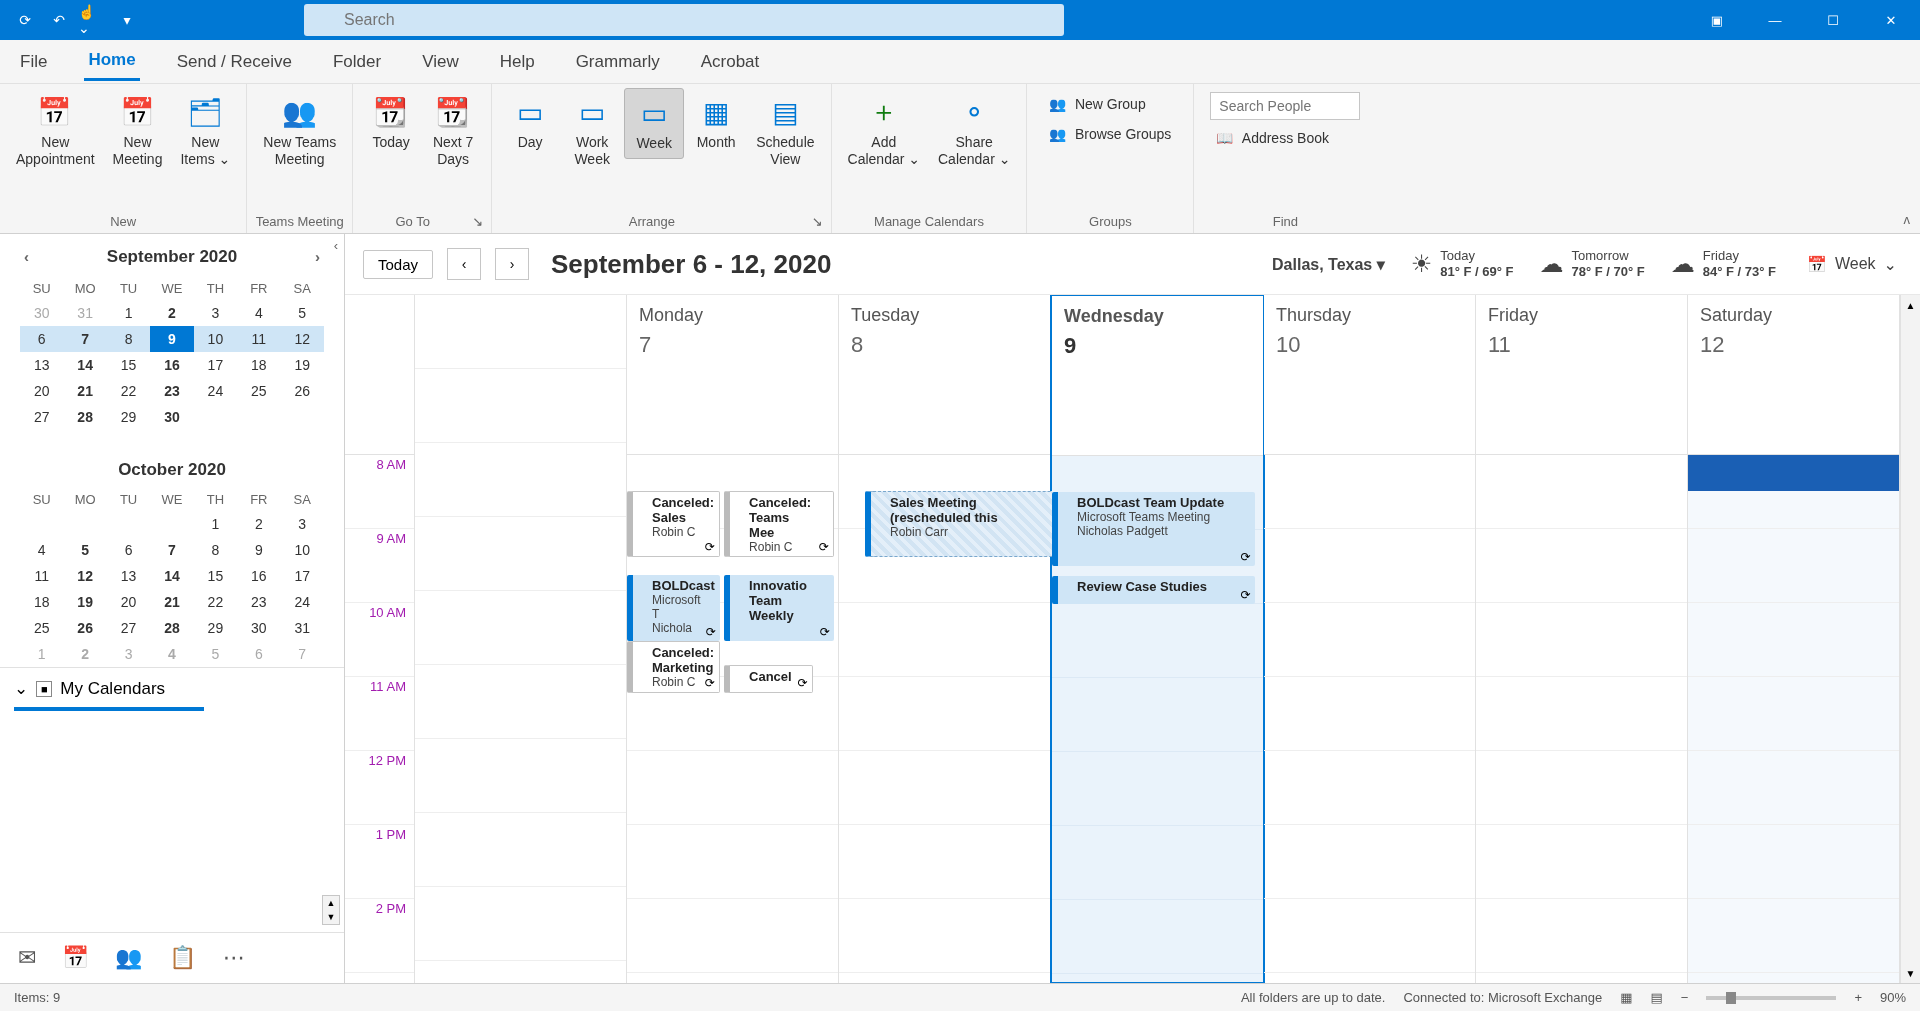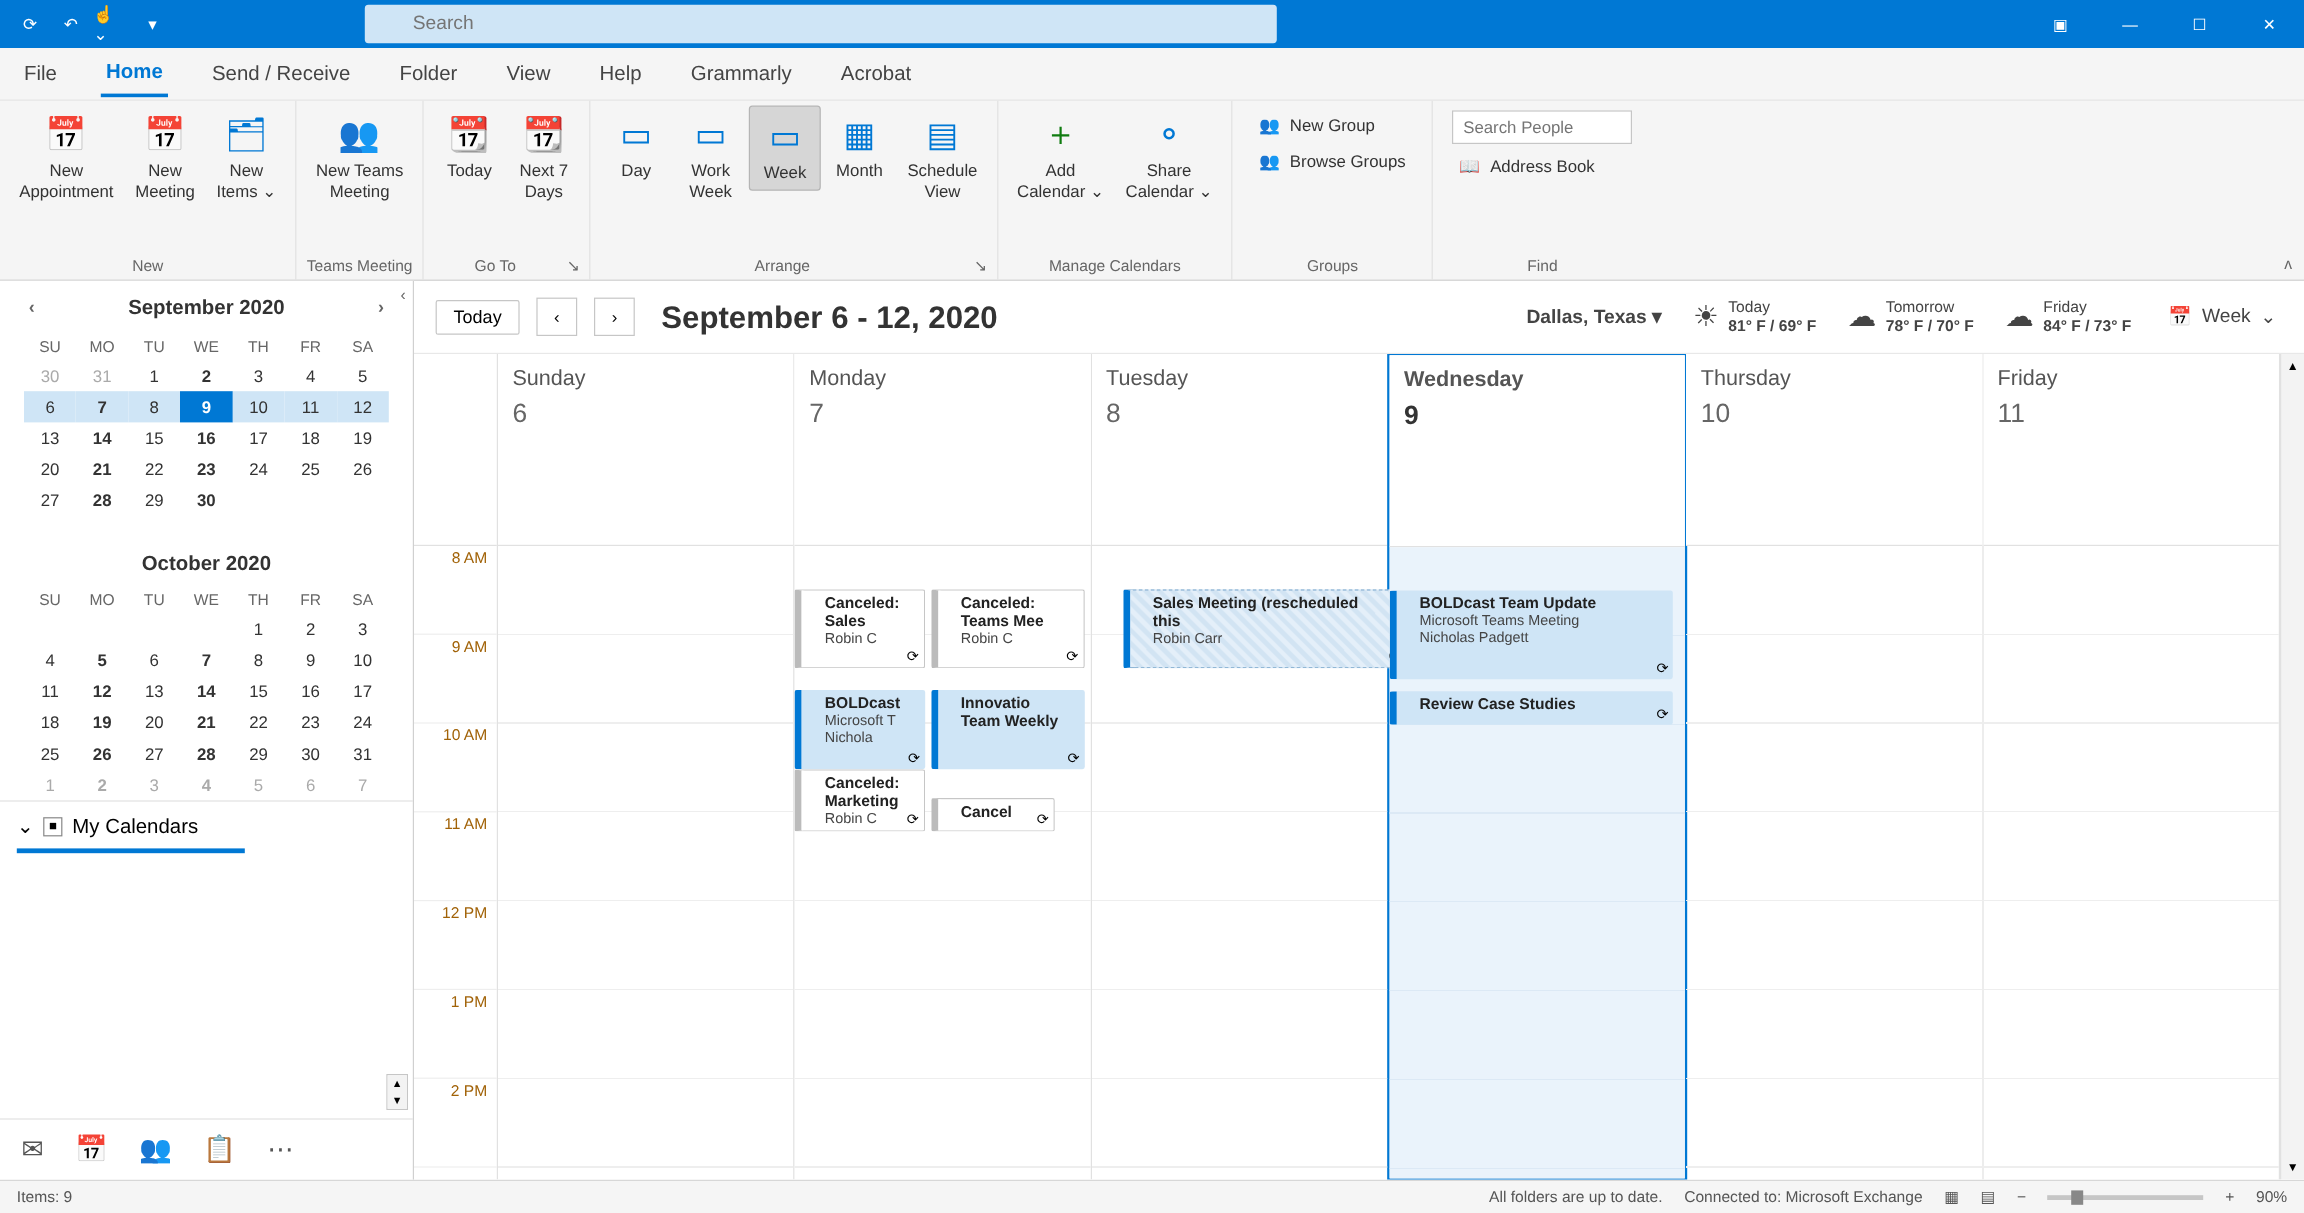--- a/index.html
+++ b/index.html
@@ -68,21 +68,21 @@
 .calheader .weather { margin-left: auto; display: flex; align-items: center; gap: 26px; font-size: 13px; color: #444;}
 .weather .loc {font-size: 16px; font-weight: 600;}
 .weather .wday { display: flex; align-items: center; gap: 8px; }
 .weather .wicon { font-size: 24px; }
 .weather .wtext { display: flex; flex-direction: column; line-height: 1.2;}
 .weather .view-sel { display: flex; align-items: center; gap: 8px; font-size: 16px; cursor: pointer; border:1px solid transparent; padding:4px;}
 
 .grid-wrap { flex: 1; display: flex; overflow: hidden; position: relative; }
 .time-col { width: 70px; border-right: 1px solid #e1e1e1; }
 .time-col .day-header-spacer { height: 160px; border-bottom: 1px solid #e1e1e1; }
-.time-slot { height: 74px; border-bottom: 1px solid #eee; font-size: 13px; color: #a16207; text-align: right; padding: 2px 8px 0 0; }
+.time-slot { height: 74px; border-bottom: 1px solid #eee; font-size: 13px; color: #a21caf; text-align: right; padding: 2px 8px 0 0; }
 .days-grid { flex: 1; display: flex; position: relative; }
 .day-col { flex: 1; border-right: 1px solid #e1e1e1; display: flex; flex-direction: column; }
 .day-col.current { border: 2px solid #0078d4; margin:-1px; }
 .day-head { height: 160px; border-bottom: 1px solid #e1e1e1; padding: 10px 12px; background: #fff;}
 .day-col.current .day-head .dname{font-weight:700;}
 .day-head .dname { font-size: 18px; color: #555; }
 .day-head .dnum { font-size: 22px; color: #666; margin-top: 6px;}
 .day-col.current .day-head .dnum { font-weight: 700; color:#333;}
 .day-body { flex: 1; position: relative; background: repeating-linear-gradient(to bottom, transparent 0, transparent 73px, #eee 73px, #eee 74px); }
 .day-col.current .day-body { background-color: #eaf3fb; background-image: repeating-linear-gradient(to bottom, transparent 0, transparent 73px, #dce9f5 73px, #dce9f5 74px);}
@@ -467,24 +467,20 @@
             <div class="time-slot">9 AM</div>
             <div class="time-slot">10 AM</div>
             <div class="time-slot">11 AM</div>
             <div class="time-slot">12 PM</div>
             <div class="time-slot">1 PM</div>
             <div class="time-slot">2 PM</div>
           </div>
       </div>
       <div class="days-grid" id="days-grid">
           <div class="day-col  ">
-    <div class="day-head">
-              <div class="dname">Sunday</div>
-              <div class="dnum">6</div>
-            </div>
     <div class="day-body"></div>
   </div>
           <div class="day-col  ">
     <div class="day-head">
               <div class="dname">Monday</div>
               <div class="dnum">7</div>
             </div>
     <div class="day-body">
               <div class="event canceled" style="top:36px;height:66px;left:0%;width:44%">
                 <div class="etitle">Canceled: Sales</div>
@@ -557,20 +553,29 @@
               <div class="dnum">10</div>
             </div>
     <div class="day-body"></div>
   </div>
           <div class="day-col  ">
     <div class="day-head">
               <div class="dname">Friday</div>
               <div class="dnum">11</div>
             </div>
     <div class="day-body"></div>
+  </div>
+          <div class="day-col  sat">
+    <div class="day-head">
+              <div class="dname">Saturday</div>
+              <div class="dnum">12</div>
+            </div>
+    <div class="day-body">
+              <div class="sat-select"></div>
+            </div>
   </div>
         </div>
       <div class="vscroll">
         <div class="arr">▲</div>
         <div style="flex:1"></div>
         <div class="arr">▼</div>
       </div>
     </div>
   </div>
 </div>

